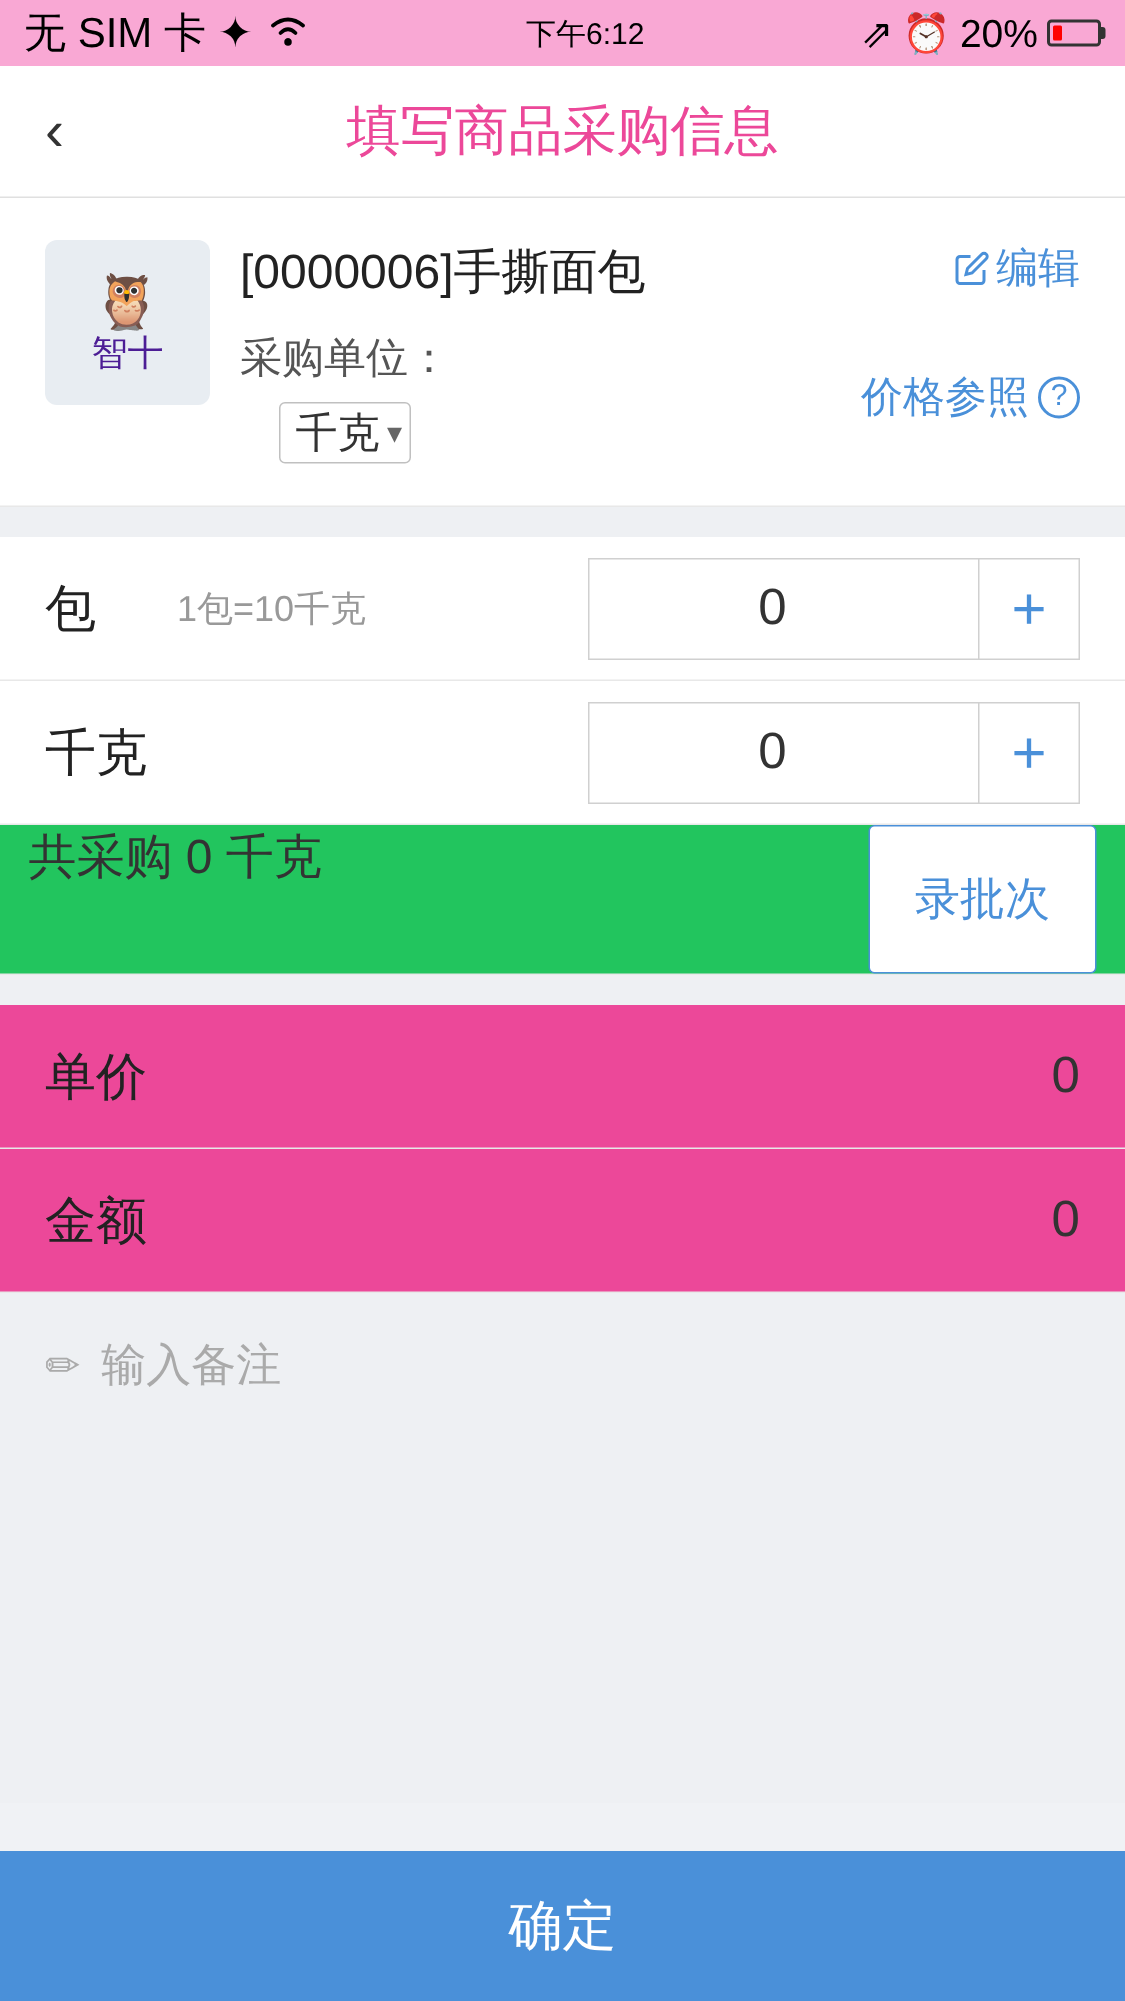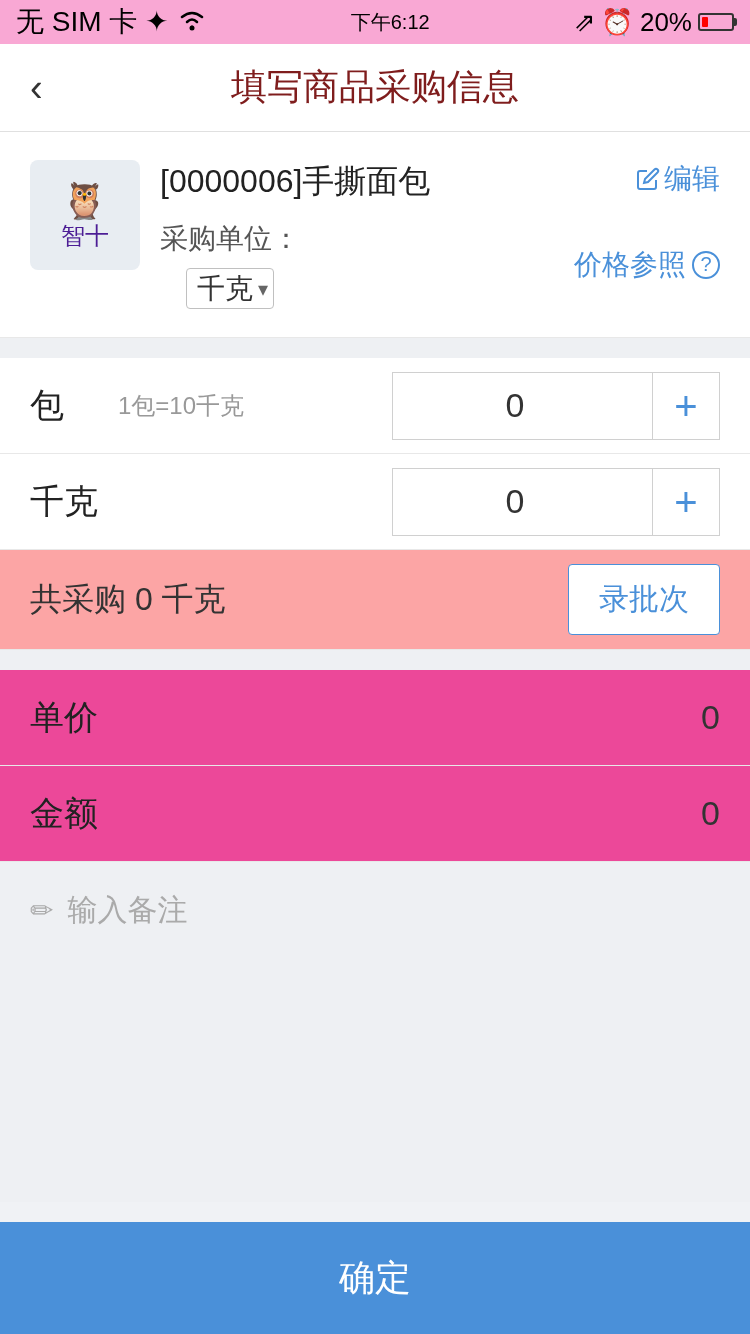--- a/index.html
+++ b/index.html
@@ -55,21 +55,21 @@
       font-size: 38px;
       color: #333;
       cursor: pointer;
       line-height: 1;
     }
     .nav-title {
       position: absolute;
       left: 50%; transform: translateX(-50%);
       font-size: 36px;
       font-weight: 500;
-      color: #7f1d1d;
+      color: #ec4899;
     }
 
     
     .product-card {
       background: #fff;
       padding: 28px 30px;
       margin-top: 0;
       display: flex;
       align-items: flex-start;
       gap: 20px;
@@ -217,24 +217,23 @@
       display: flex;
       align-items: center;
       justify-content: center;
       cursor: pointer;
       line-height: 1;
     }
 
     
     .total-row {
       display: flex;
-      align-items: center;
-      padding: 0 30px;
+      padding: 0 19px;
       height: 100px;
-      background: #fca5a5;
+      background: #22c55e;
       border-bottom: 1px solid #e8e8e8;
     }
     .total-text {
       font-size: 32px;
       color: #333;
     }
     .batch-btn {
       margin-left: auto;
       border: 1px solid #4a90d9;
       color: #4a90d9;
@@ -284,21 +283,21 @@
       font-size: 28px;
       color: #aaa;
     }
 
     
     .confirm-btn {
       position: fixed;
       bottom: 0;
       left: 0;
       width: 750px;
-      height: 112px;
+      height: 100px;
       background: #4a90d9;
       color: #fff;
       font-size: 36px;
       border: none;
       cursor: pointer;
       display: flex;
       align-items: center;
       justify-content: center;
       margin-top: 20px;
     }

